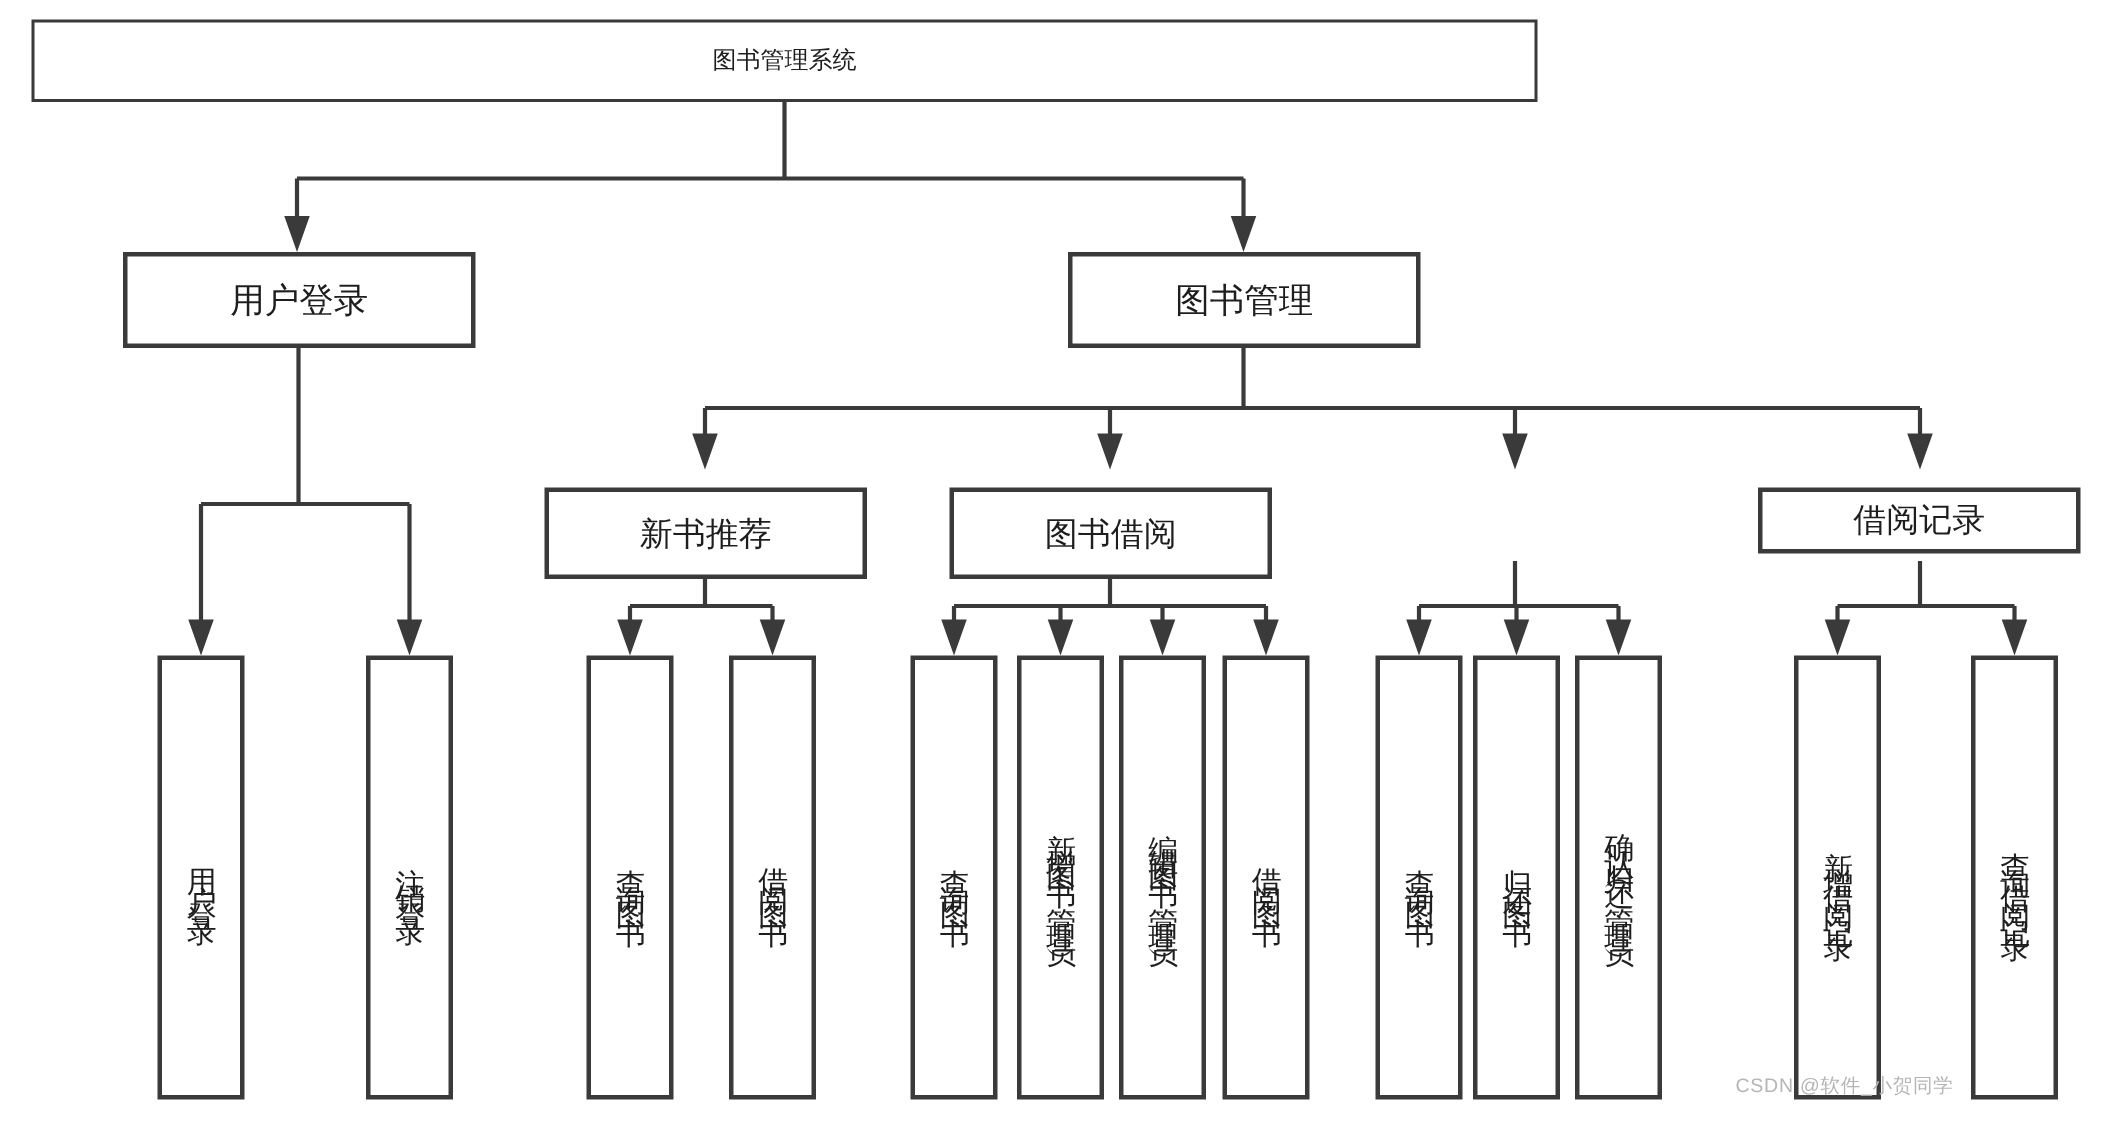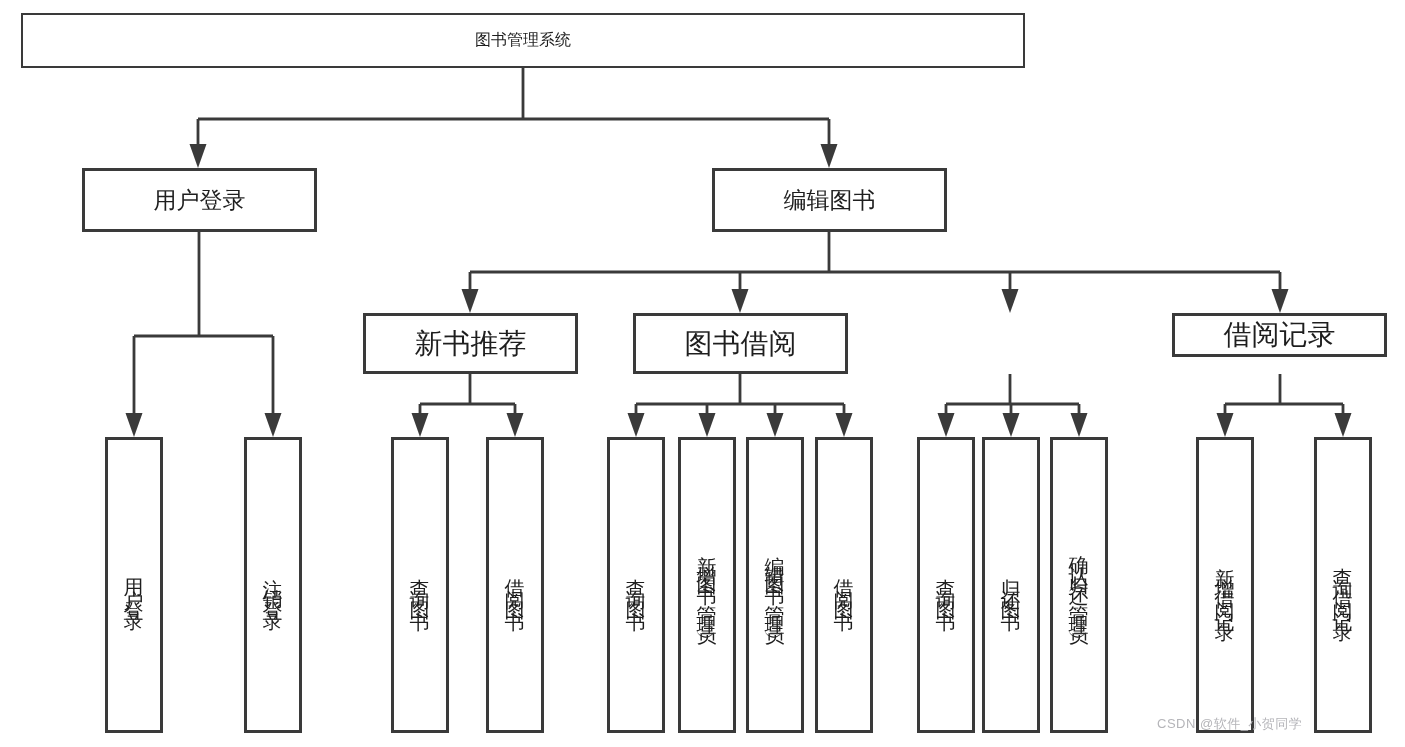--- a/index.html
+++ b/index.html
@@ -22,21 +22,21 @@
   .node{
     position:absolute;
     background:#fff;
     border:3px solid var(--line);
     display:flex;align-items:center;justify-content:center;
     box-sizing:border-box;
     text-align:center;
   }
   .node.root{border-width:2.5px;font-size:16px;}
   .node.lvl2{font-size:23px;}
-  .node.lvl3{font-size:28px;}
+  .node.lvl3{font-size:22px;margin-top:12px;}
   .leaf{
     position:absolute;
     top:437px;height:296px;width:58px;
     background:#fff;
     border:3px solid var(--line);
     display:flex;align-items:center;justify-content:center;
     box-sizing:border-box;
   }
   .leaf span{
     writing-mode:vertical-rl;
@@ -94,21 +94,21 @@
   </svg>
 
   <div class="node root" style="left:21px;top:13px;width:1004px;height:55px">
     <span>图书管理系统</span>
   </div>
 
   <div class="node lvl2" style="left:82px;top:168px;width:235px;height:64px">
     <span>用户登录</span>
   </div>
   <div class="node lvl2" style="left:712px;top:168px;width:235px;height:64px">
-    <span>编辑图书</span>
+    <span>图书管理</span>
   </div>
 
   <div class="node lvl3" style="left:363px;top:313px;width:215px;height:61px">
     <span>新书推荐</span>
   </div>
   <div class="node lvl3" style="left:633px;top:313px;width:215px;height:61px">
     <span>图书借阅</span>
   </div>
   <div class="node lvl3" style="left:1172px;top:313px;width:215px;height:44px">
     <span>借阅记录</span>

